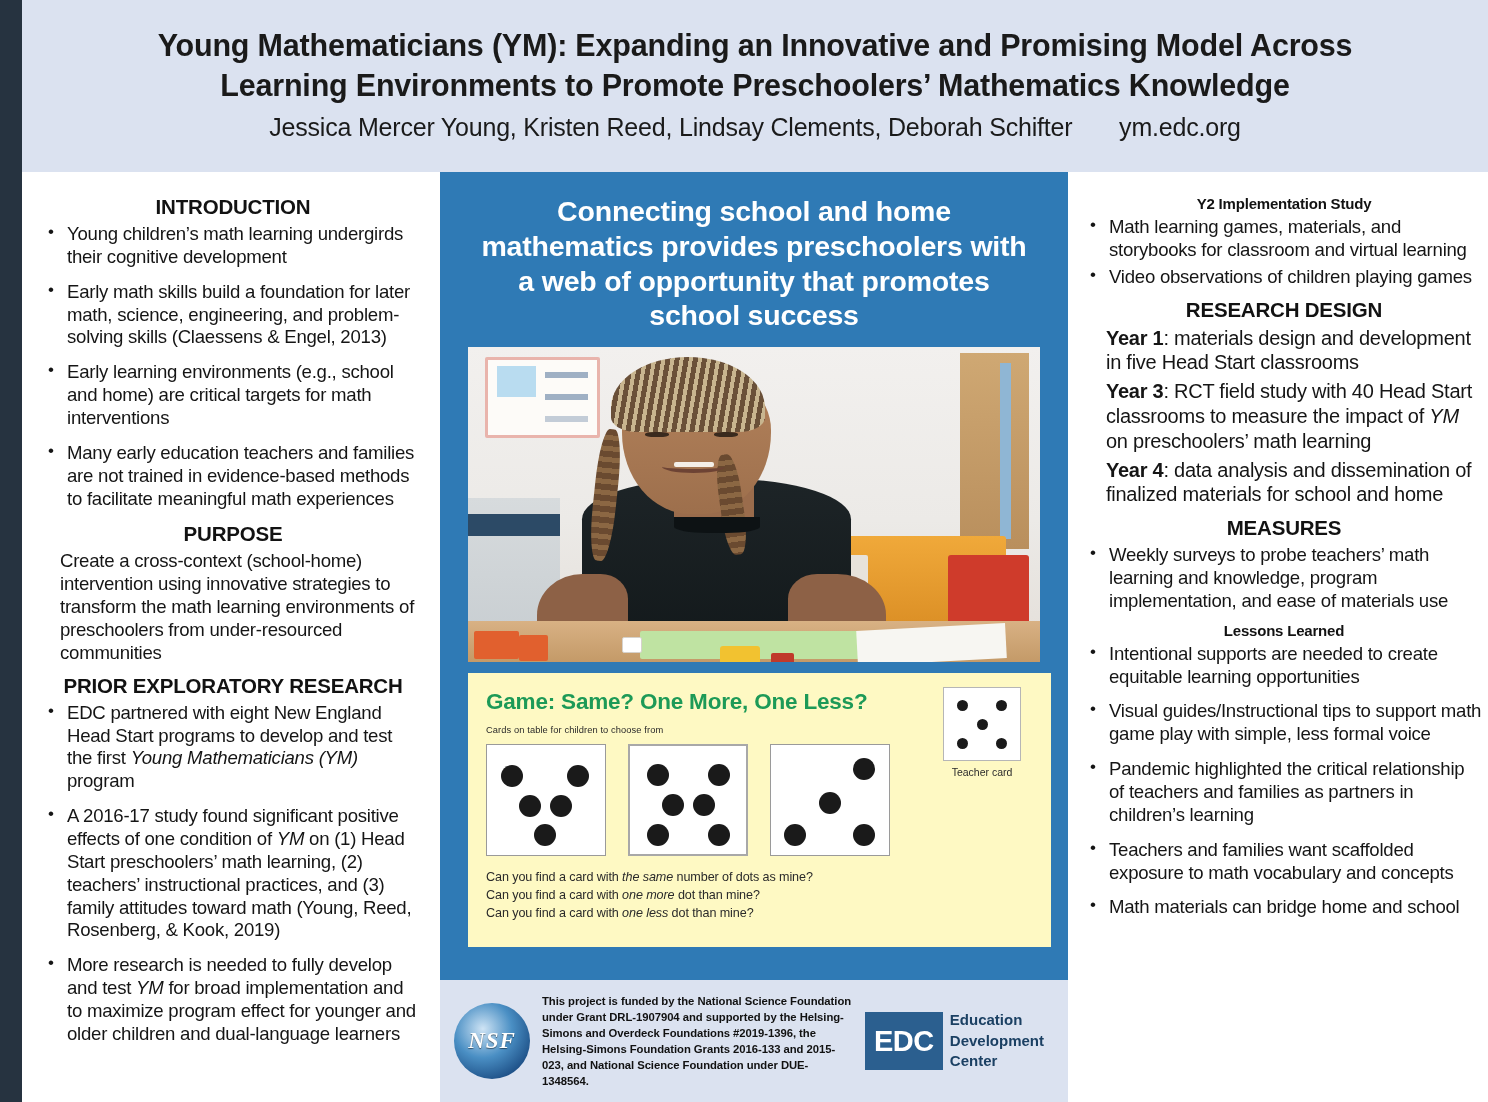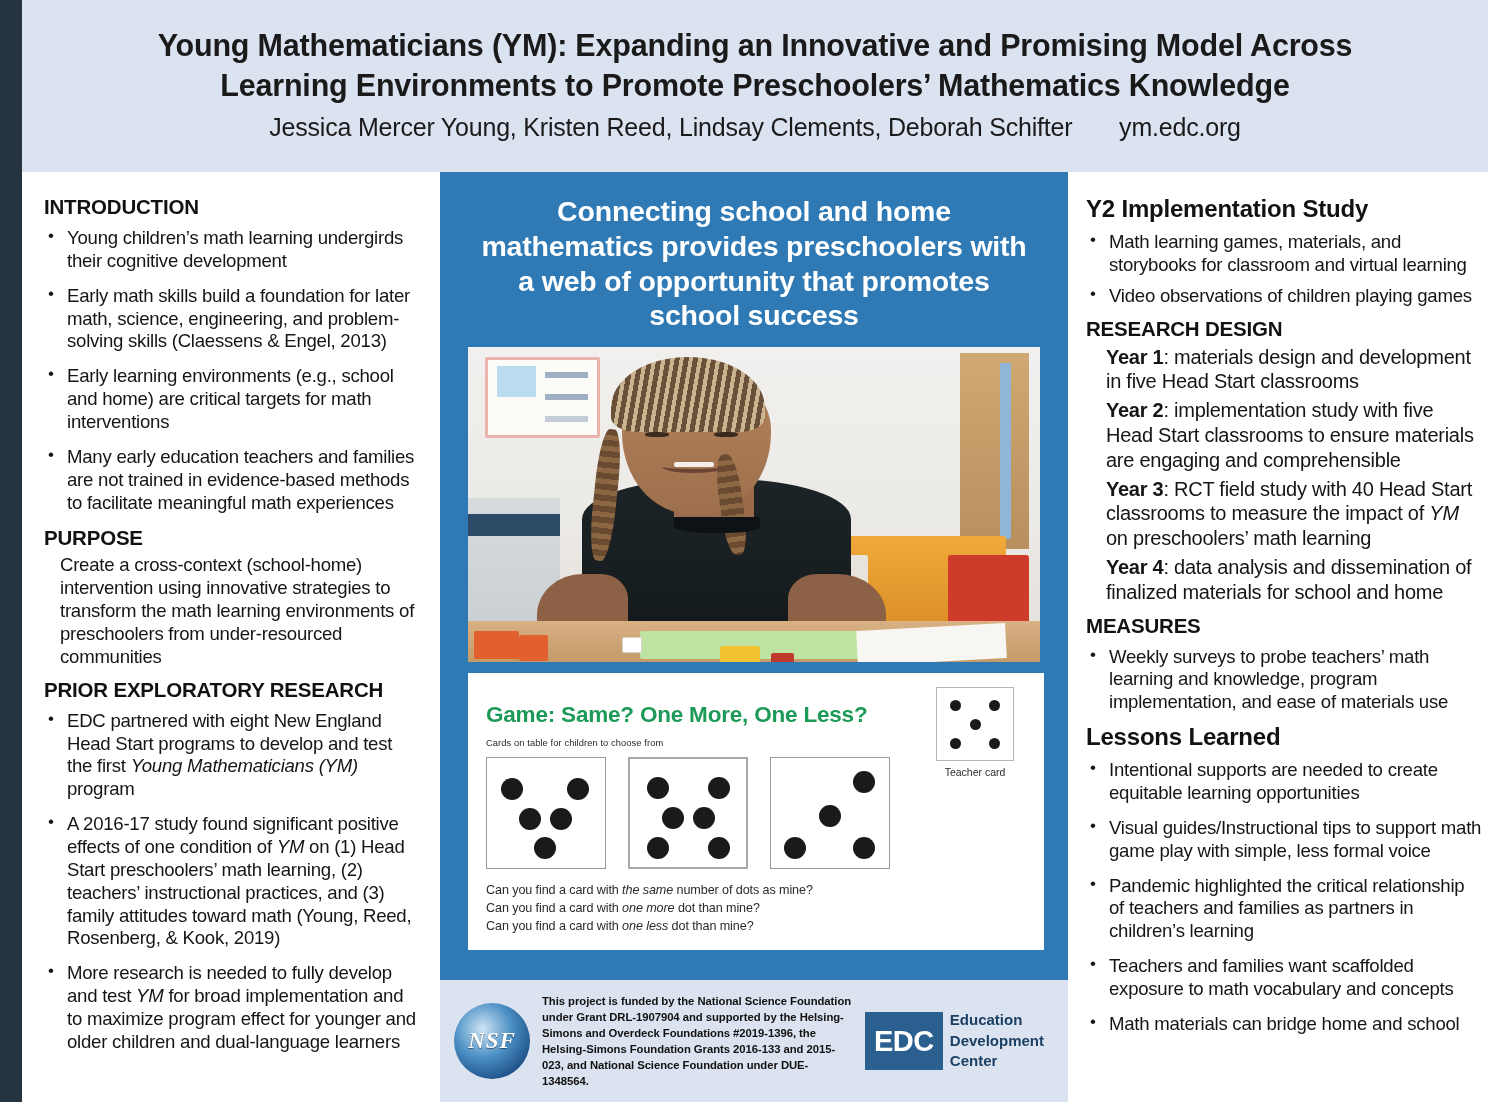--- a/index.html
+++ b/index.html
@@ -49,39 +49,38 @@
     display: flex;
     align-items: stretch;
     background: #ffffff;
     padding: 0;
   }
   .col-left  { width: 418px; padding: 14px 18px 0 22px; }
   .col-mid   { width: 628px; background: #2f7ab5; display:flex; flex-direction:column; }
   .col-right { width: 420px; padding: 14px 6px 0 18px; }
 
   h2.section {
-    text-align: left;
+    text-align: center;
     font-size: 20.5px;
     font-weight: bold;
     color: #121212;
     margin: 9px 0 4px 0;
     letter-spacing: -0.2px;
   }
-  h2.section.mixed { font-size: 24px; }
+  h2.section.mixed { font-size: 15px; }
 
   ul.bullets { list-style: none; }
   ul.bullets > li {
     position: relative;
     padding-left: 23px;
     font-size: 18.6px;
     line-height: 1.23;
     color: #151515;
     margin-bottom: 12px;
     letter-spacing: -0.25px;
-    margin-top: 8px;
   }
   ul.bullets > li::before {
     content: "\2022";
     position: absolute;
     left: 4px; top: -1px;
     font-size: 17px;
     color: #151515;
   }
   ul.bullets.tight > li { margin-bottom: 4px; }
 
@@ -254,23 +253,23 @@
     position:absolute; left:36%; top:36.5%; width:7%; height:1.6%;
     background:#f4efe8; border-radius:2px;
   }
   .ph-collar {
     position:absolute; left:36%; top:54%; width:15%; height:5%;
     background:#0d1214; border-radius:0 0 40% 40%;
   }
 
   
   .gamecard {
-    margin: 11px 24px 0 28px;
-    background: #ffffff;
-    padding: 29px 18px 14px 18px;
+    margin: 11px 17px 0 28px;
+    background: #fef9c3;
+    padding: 16px 18px 14px 18px;
     position: relative;
     min-height: 274px;
   }
   .game-title {
     color: #1d9a57;
     font-size: 22.5px;
     font-weight: bold;
     letter-spacing: -0.2px;
     margin-bottom: 10px;
   }
@@ -524,21 +523,20 @@
 
     <div class="col-right">
       <h2 class="section mixed">Y2 Implementation Study</h2>
       <ul class="bullets tight">
         <li>Math learning games, materials, and storybooks for classroom and virtual learning</li>
         <li>Video observations of children playing games</li>
       </ul>
 
       <h2 class="section">RESEARCH DESIGN</h2>
       <p class="year"><b>Year 1</b><span>: materials design and development in five Head Start classrooms</span></p>
-      <p class="year"><b>Year 2</b><span>: implementation study with five Head Start classrooms to ensure materials are engaging and comprehensible</span></p>
       <p class="year"><b>Year 3</b><span>: RCT field study with 40 Head Start classrooms to measure the impact of </span><span class="ital">YM</span><span> on preschoolers’ math learning</span></p>
       <p class="year"><b>Year 4</b><span>: data analysis and dissemination of finalized materials for school and home</span></p>
 
       <h2 class="section">MEASURES</h2>
       <ul class="bullets tight">
         <li>Weekly surveys to probe teachers’ math learning and knowledge, program implementation, and ease of materials use</li>
       </ul>
 
       <h2 class="section mixed">Lessons Learned</h2>
       <ul class="bullets">

